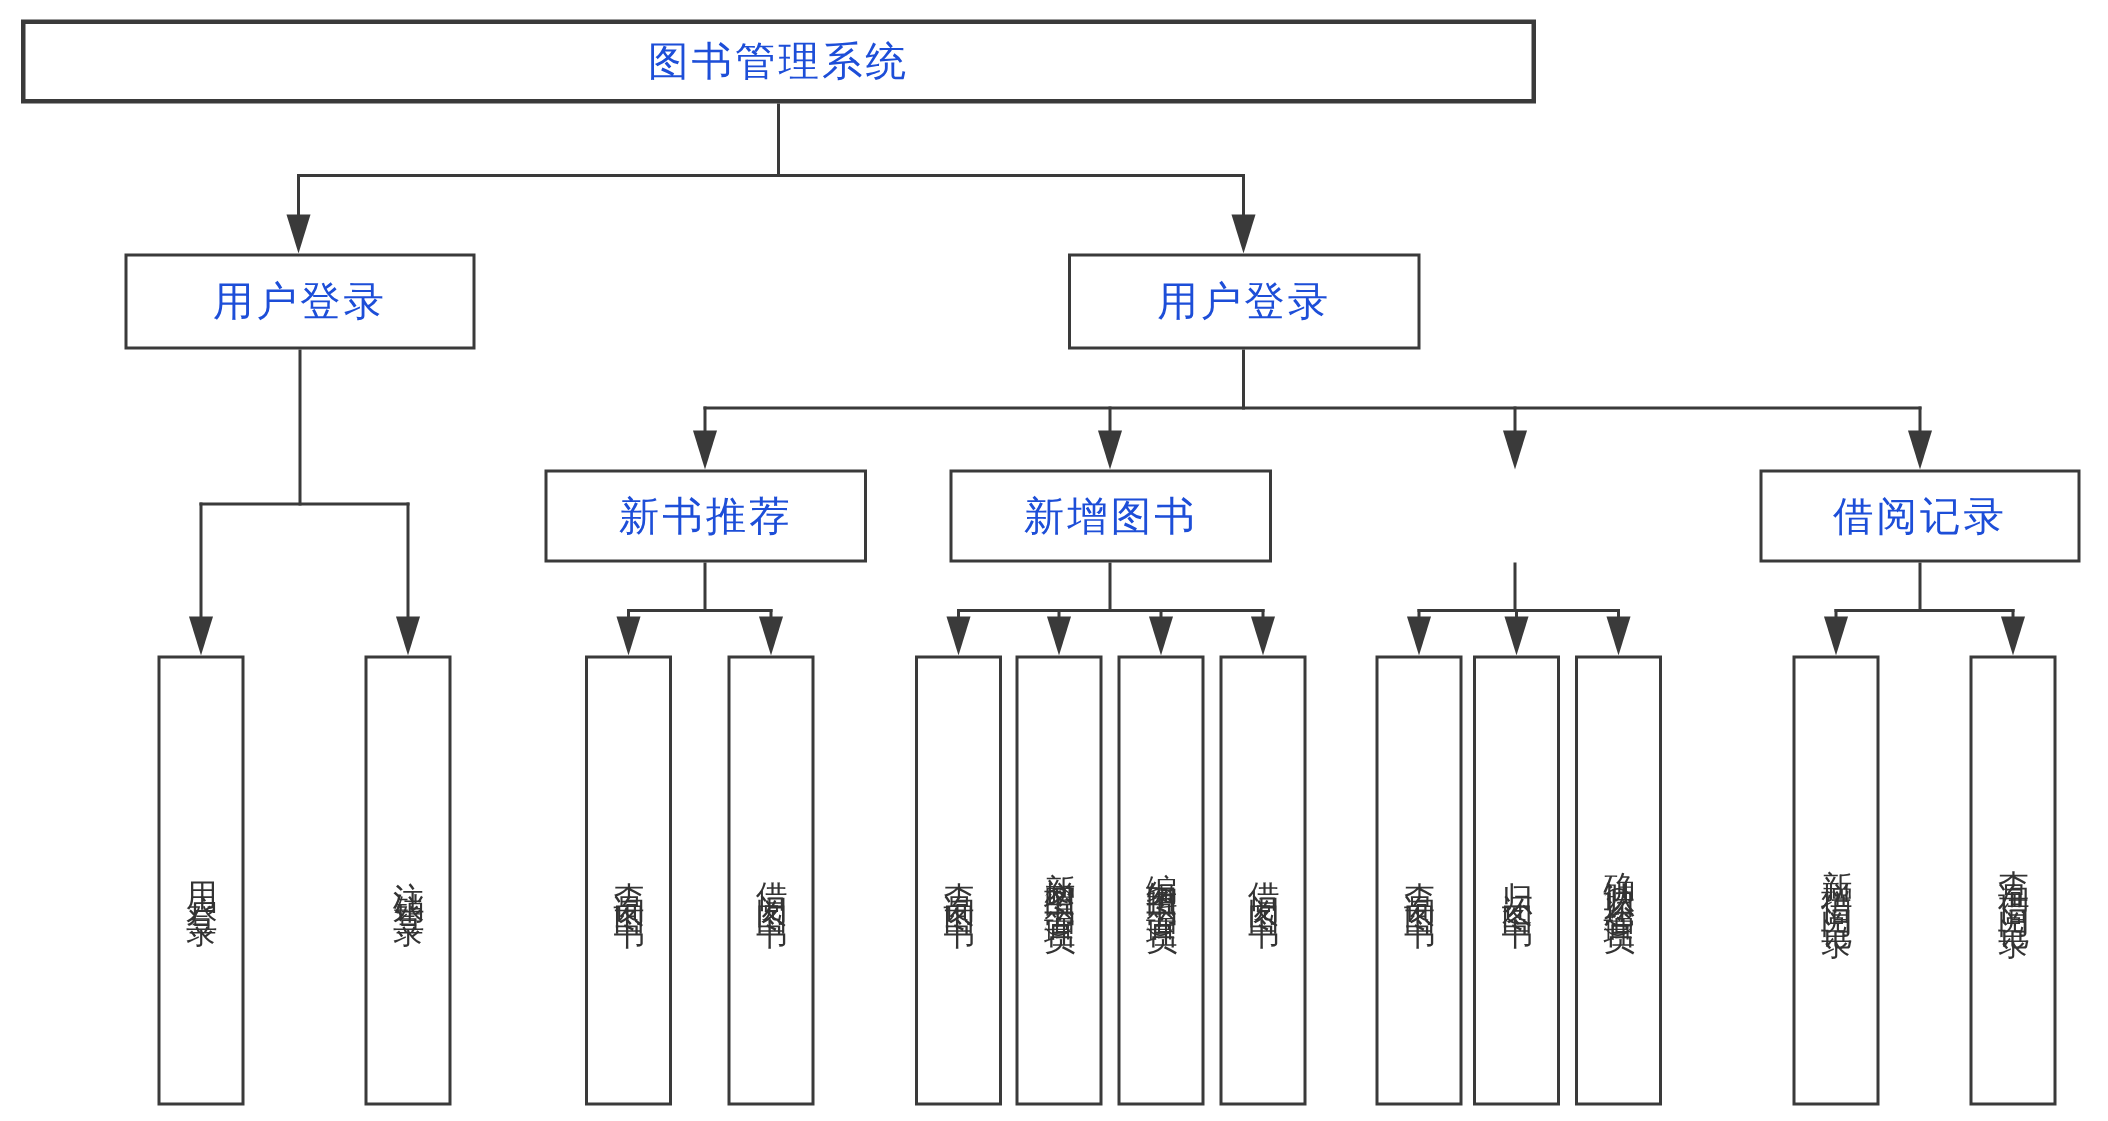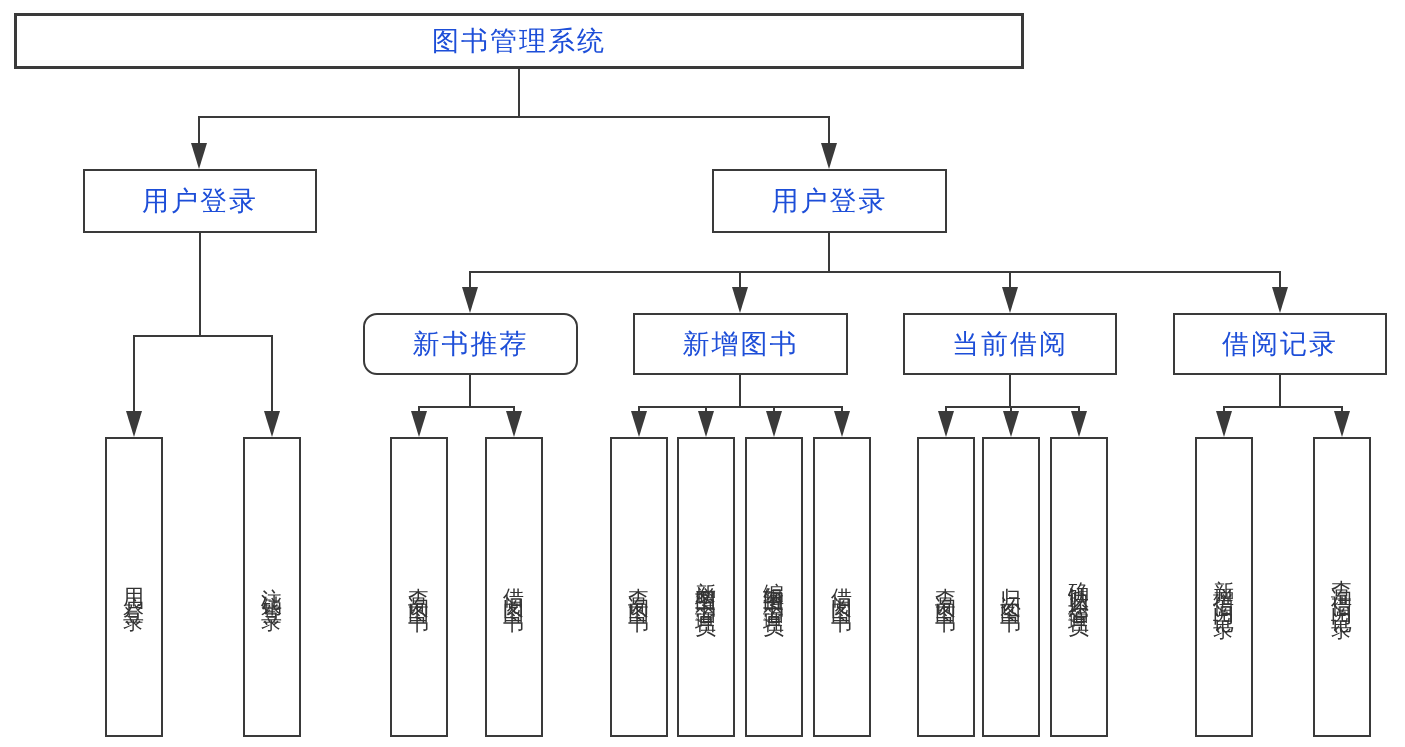--- a/index.html
+++ b/index.html
@@ -91,28 +91,25 @@
   <div class="hline" style="left:469px; top:271px; width:812px;"></div>
   <div class="vline" style="left:469px; top:271px; height:20px;"></div>
   <div class="arrow" style="left:462px; top:287px;"></div>
   <div class="vline" style="left:739px; top:271px; height:20px;"></div>
   <div class="arrow" style="left:732px; top:287px;"></div>
   <div class="vline" style="left:1009px; top:271px; height:20px;"></div>
   <div class="arrow" style="left:1002px; top:287px;"></div>
   <div class="vline" style="left:1279px; top:271px; height:20px;"></div>
   <div class="arrow" style="left:1272px; top:287px;"></div>
 
-  <div class="box" style="left:363px; top:313px; width:215px; height:62px;border-radius:14px;">
+  <div class="box" style="left:363px; top:313px; width:215px; height:62px;">
     <span class="hlabel">新书推荐</span>
   </div>
   <div class="box" style="left:633px; top:313px; width:215px; height:62px;">
     <span class="hlabel">新增图书</span>
-  </div>
-  <div class="box" style="left:903px; top:313px; width:214px; height:62px;">
-    <span class="hlabel">当前借阅</span>
   </div>
   <div class="box" style="left:1173px; top:313px; width:214px; height:62px;">
     <span class="hlabel">借阅记录</span>
   </div>
 
   <div class="vline" style="left:469px; top:375px; height:33px;"></div>
   <div class="hline" style="left:418px; top:406px; width:97px;"></div>
   <div class="vline" style="left:418px; top:406px; height:8px;"></div>
   <div class="arrow" style="left:411px; top:411px;"></div>
   <div class="vline" style="left:513px; top:406px; height:8px;"></div>

